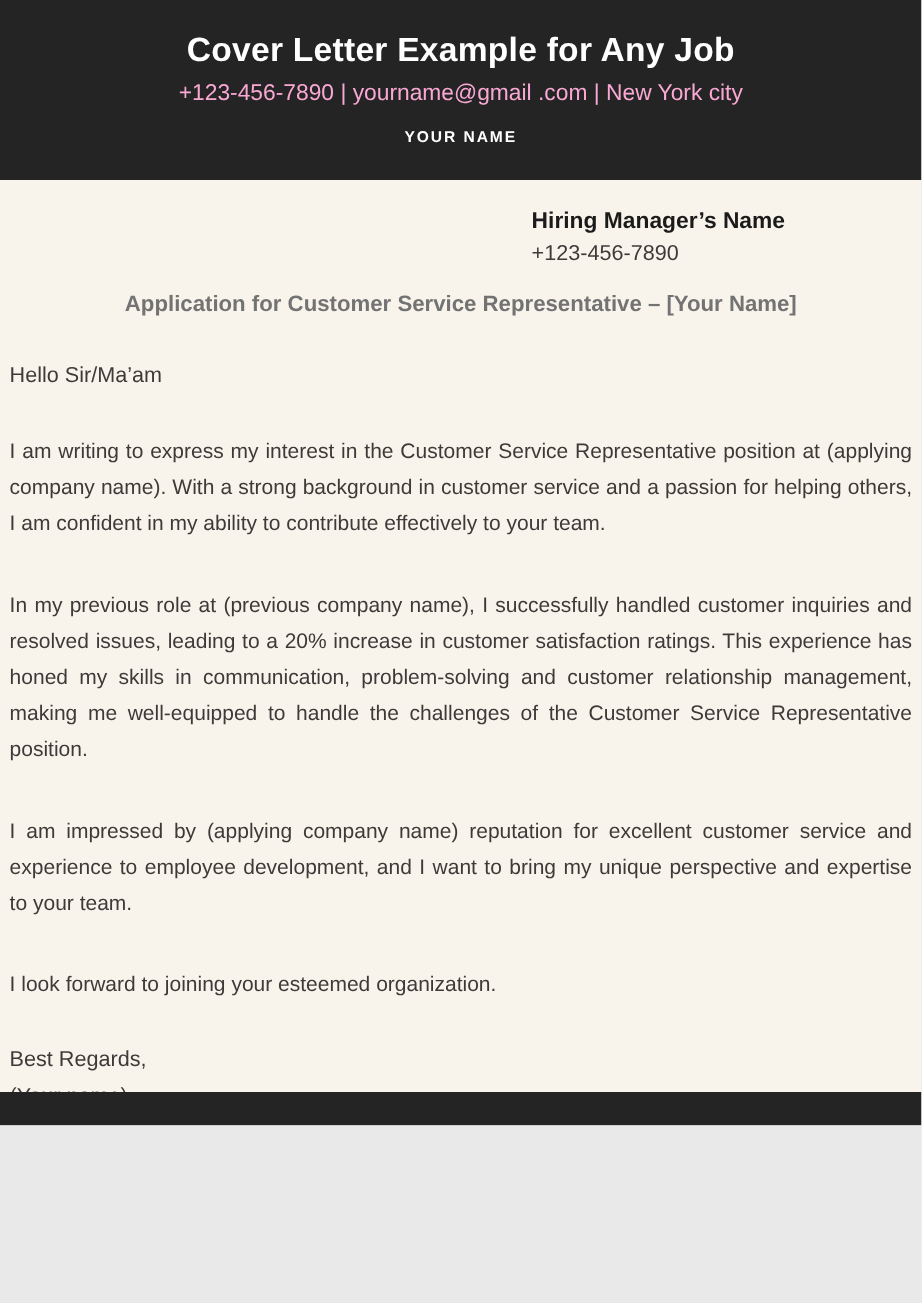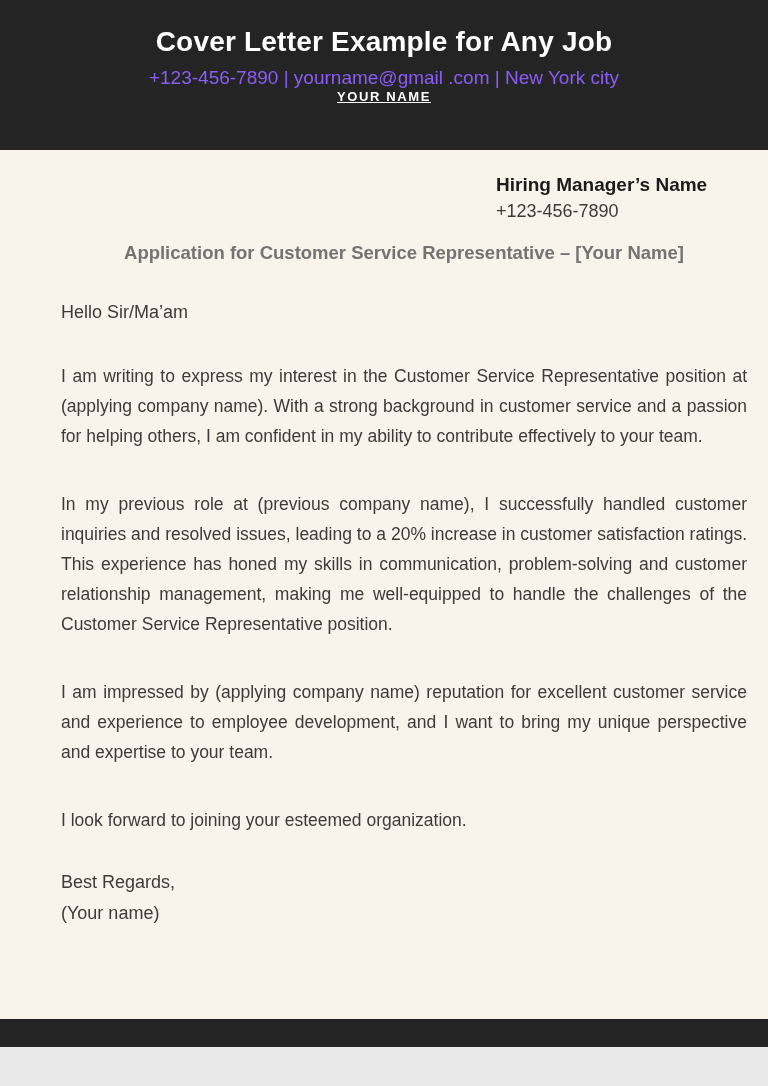--- a/index.html
+++ b/index.html
@@ -1,20 +1,20 @@
 <!DOCTYPE html>
 <html><head>
 <meta charset="utf-8">
 <style>
   * { margin: 0; padding: 0; box-sizing: border-box; }
   html, body { background: #e9e9e9; }
   .page {
     position: relative;
     width: 768px;
-    height: 1047px;
+    height: 938px;
     margin: 0 auto;
     background: #f8f4ec;
     font-family: "Liberation Sans", sans-serif;
     overflow: hidden;
   }
   .banner {
     background: #242424;
     color: #ffffff;
     height: 150px;
     text-align: center;
@@ -22,32 +22,31 @@
   }
   .banner-title {
     font-size: 28px;
     font-weight: bold;
     letter-spacing: 0.2px;
   }
   .banner-contact {
     font-size: 19px;
     font-weight: 400;
     margin-top: 9px;
-    color: #8b5cf6;
+    color: #f9a8d4;
   }
   .banner-name {
     font-size: 13px;
     font-weight: bold;
     letter-spacing: 1.6px;
-    text-decoration: underline;
+    margin-top: 17px;
   }
   .content {
-    padding: 0 21px;
+    padding: 0 8px;
     color: #3f3a37;
-    margin-left: 40px;
   }
   .recipient {
     margin: 22px 0 0 435px;
     font-size: 18px;
     line-height: 26px;
   }
   .recipient-name {
     font-size: 19px;
     font-weight: bold;
     color: #1b1b1b;

